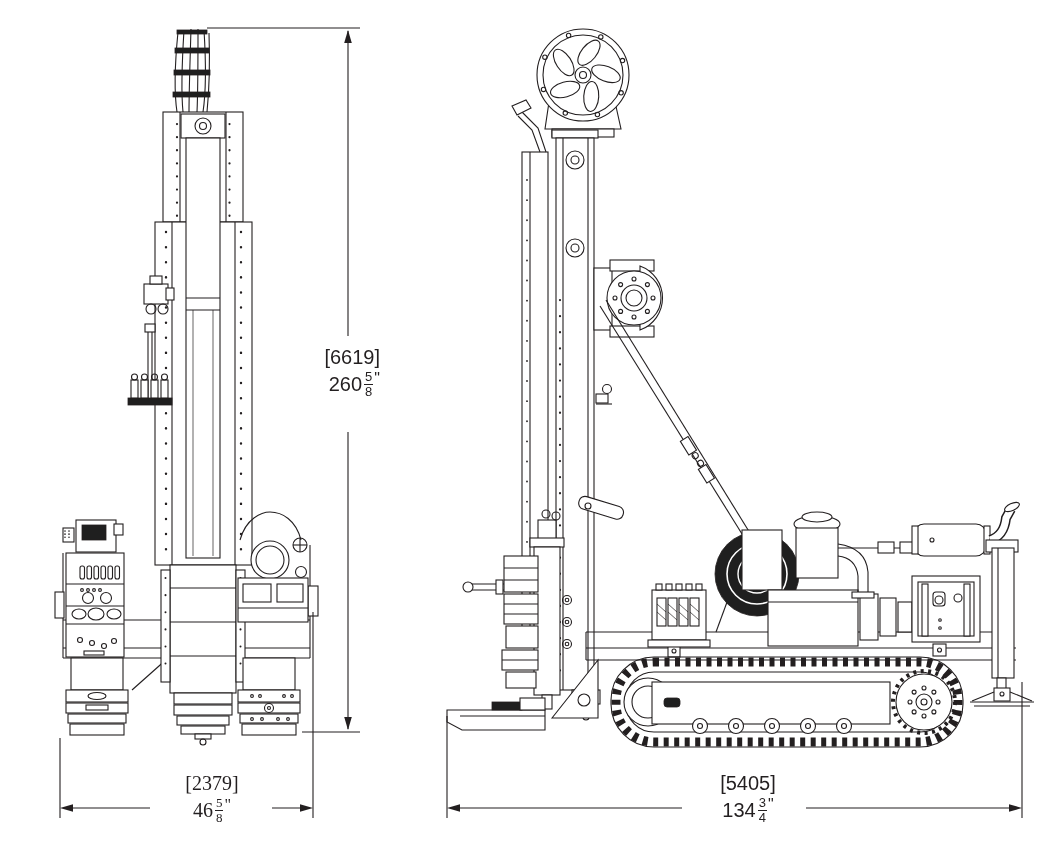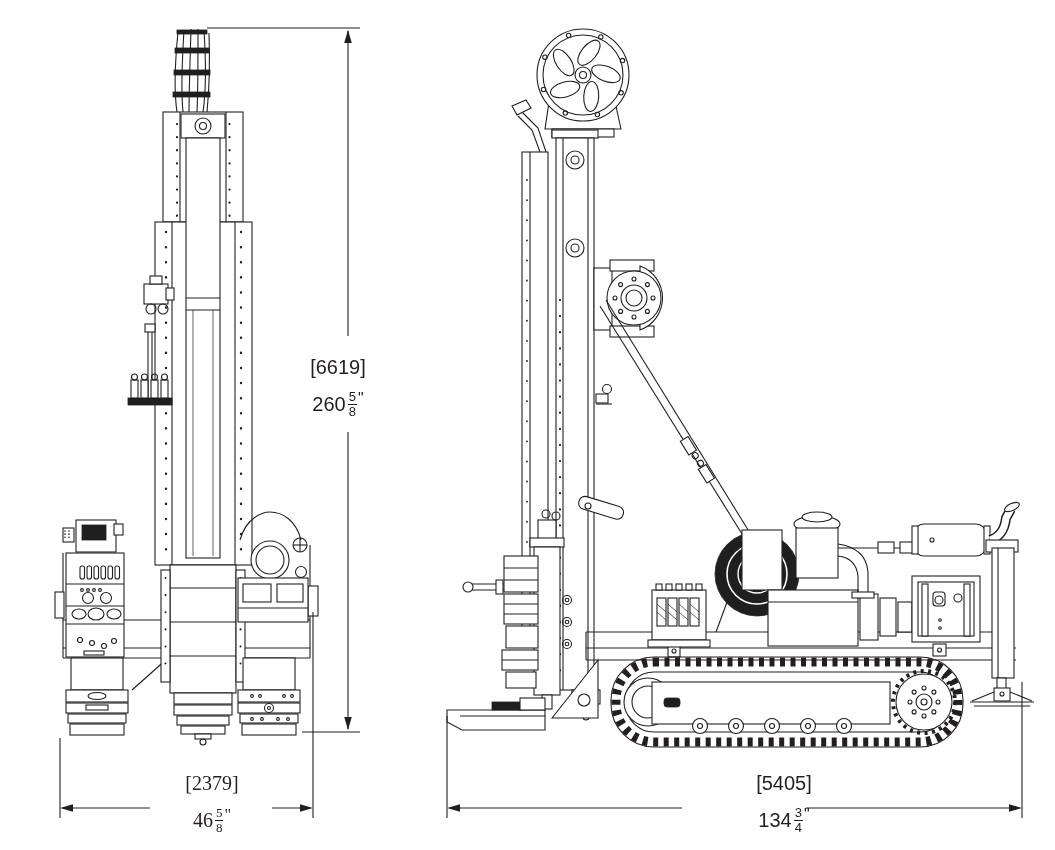--- a/index.html
+++ b/index.html
@@ -8,21 +8,21 @@
   svg{position:absolute;left:0;top:0;}
   .ln{stroke:#231f20;fill:none;stroke-width:1.1;}
   .thin{stroke:#231f20;fill:none;stroke-width:0.7;}
   .fw{fill:#ffffff;stroke:#231f20;stroke-width:1.1;}
   .fd{fill:#1f1f1f;stroke:#231f20;stroke-width:0.8;}
   .arrow{fill:#231f20;stroke:none;}
   .dots{stroke:#231f20;fill:none;stroke-linecap:round;}
   .dim-label{position:absolute;display:flex;flex-direction:column;align-items:center;
              color:#231f20;line-height:1.15;}
   .dim-mm{font-size:20px;}
-  .dim-in{display:flex;align-items:center;font-size:20px;margin-top:11px;}
+  .dim-in{display:flex;align-items:center;font-size:20px;margin-top:1px;}
   .frac{display:inline-flex;flex-direction:column;align-items:center;font-size:13px;
         line-height:1.05;margin-left:2px;}
   .frac .num{border-bottom:1.4px solid #231f20;padding:0 1px;}
   .inch{font-size:16px;margin-left:1px;align-self:flex-start;}
 </style>
 </head>
 <body>
 
 <div id="stage">
 <svg width="1055" height="850" viewBox="0 0 1055 850">
@@ -509,21 +509,21 @@
   <g>
     <line class="ln" x1="447" y1="716" x2="447" y2="818"></line>
     <line class="ln" x1="1022" y1="682" x2="1022" y2="818"></line>
     <line class="ln" x1="451" y1="808" x2="682" y2="808"></line>
     <line class="ln" x1="806" y1="808" x2="1018" y2="808"></line>
     <polygon class="arrow" points="447,808 460,804.2 460,811.8"></polygon>
     <polygon class="arrow" points="1022,808 1009,804.2 1009,811.8"></polygon>
   </g>
 </svg>
 
-<div class="dim-label" style="left:296px;top:356px;width:84px;">
+<div class="dim-label" style="left:296px;top:346px;width:84px;align-items:flex-end;">
   <span class="dim-mm">[6619]</span>
   <span class="dim-in">
     <span>260</span>
     <span class="frac">
       <span class="num">5</span>
       <span class="den">8</span>
     </span>
     <span class="inch">"</span>
   </span>
 </div>
@@ -533,21 +533,21 @@
   <span class="dim-in">
     <span>46</span>
     <span class="frac">
       <span class="num">5</span>
       <span class="den">8</span>
     </span>
     <span class="inch">"</span>
   </span>
 </div>
 
-<div class="dim-label" style="left:736px;top:772px;width:96px;justify-content:center;">
+<div class="dim-label" style="left:700px;top:772px;width:96px;justify-content:center;">
   <span class="dim-mm">[5405]</span>
   <span class="dim-in">
     <span>134</span>
     <span class="frac">
       <span class="num">3</span>
       <span class="den">4</span>
     </span>
     <span class="inch">"</span>
   </span>
 </div>

